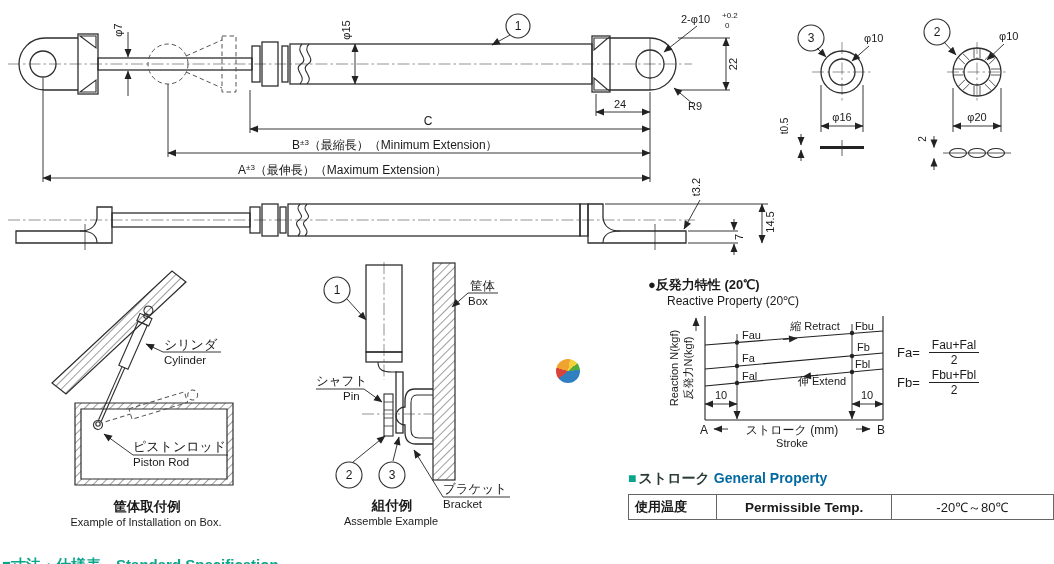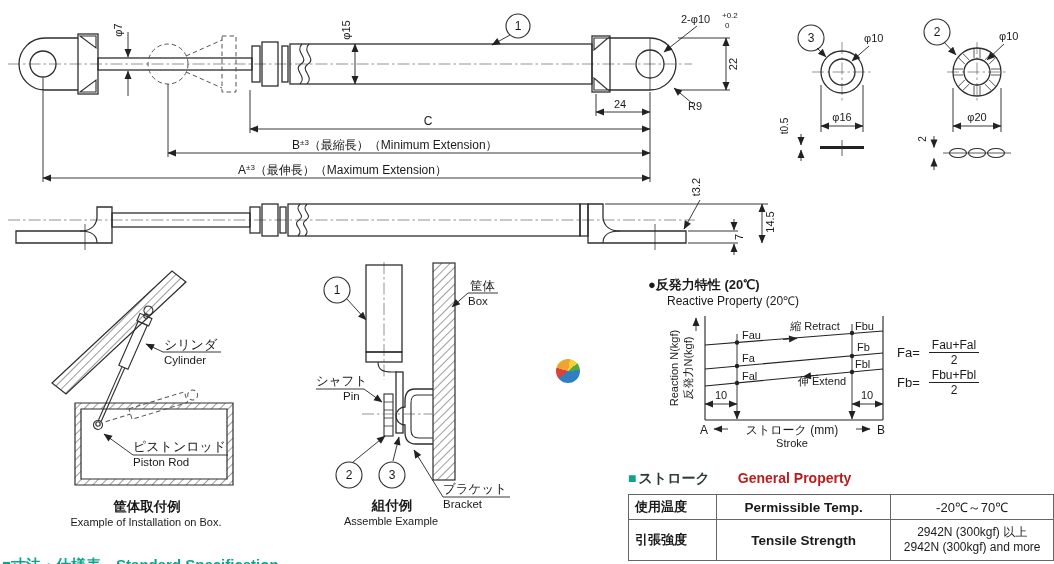--- a/index.html
+++ b/index.html
@@ -14,21 +14,21 @@
   .cl{stroke:#666;stroke-width:0.7;fill:none;stroke-dasharray:12 3 2.5 3;}
   .gh{stroke:#555;stroke-width:1;fill:none;stroke-dasharray:4.5 3;}
   .dl{stroke:#222;stroke-width:1.1;fill:none;}
   .t8{font-size:8px;} .t10{font-size:10px;} .t11{font-size:11px;} .t115{font-size:11.5px;}
   .t12{font-size:12px;} .t125{font-size:12.5px;} .t13{font-size:13px;} .t135{font-size:13.5px;}
   .bold{font-weight:bold;}
   .mid{text-anchor:middle;}
   .theader{position:absolute;left:628px;top:470px;font-size:14px;font-weight:bold;white-space:nowrap;}
   .theader .sq{color:#0aa58a;margin-right:2px;}
   .theader .hjp{color:#2b3b38;}
-  .theader .hen{color:#b91c1c;margin-left:28px;}
+  .theader .hen{color:#0369a1;margin-left:4px;}
   table.ptable{position:absolute;left:628px;top:494px;border-collapse:collapse;table-layout:fixed;}
   table.ptable td{border:1.6px solid #666;padding:0 6px;vertical-align:middle;}
   td.c1{width:80px;font-size:13px;font-weight:bold;border-radius:9px;}
   td.c2{width:168px;font-size:13.5px;font-weight:bold;text-align:center;}
   td.c3{width:158px;font-size:13px;text-align:center;}
   tr.r1 td{height:24px;}
   tr.r2 td{height:40px;}
   tr.r2 td.c3{font-size:12px;line-height:1.25;}
   .footer-cut{position:absolute;left:2px;top:556px;font-size:15px;font-weight:bold;color:#0aa58a;white-space:nowrap;}
   .logo{position:absolute;left:556px;top:359px;width:24px;height:24px;border-radius:50%;
@@ -391,28 +391,20 @@
 
   <div class="theader">
     <span class="sq">■</span><span class="hjp">ストローク</span><span class="hen">General Property</span>
   </div>
 
   <table class="ptable">
     <tbody>
         <tr class="r1">
       <td class="c1">使用温度</td>
       <td class="c2">Permissible Temp.</td>
-      <td class="c3">-20℃～70℃</td>
-    </tr>
-    <tr class="r2">
-      <td class="c1">引張強度</td>
-      <td class="c2">Tensile Strength</td>
-      <td class="c3">
-        <div>2942N (300kgf) 以上</div>
-        <div>2942N (300kgf) and more</div>
-      </td>
+      <td class="c3">-20℃～80℃</td>
     </tr>
   </tbody>
     </table>
 
   <div class="footer-cut">■寸法・仕様表　Standard Specification</div>
 
 </div>
 
 </body></html>

